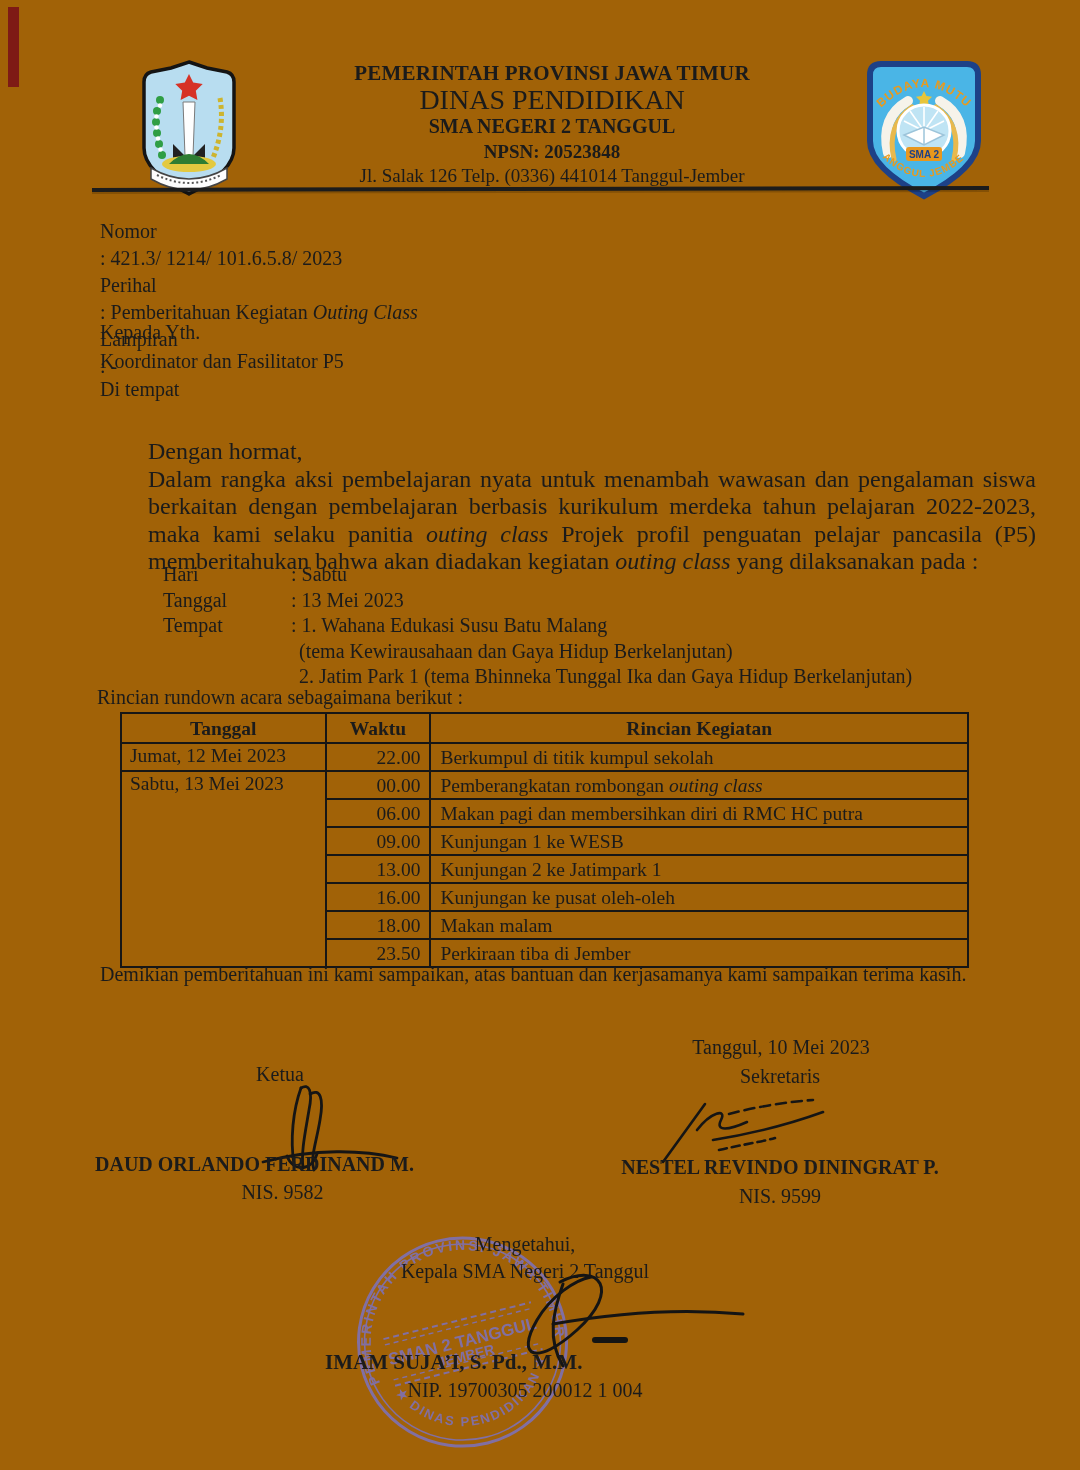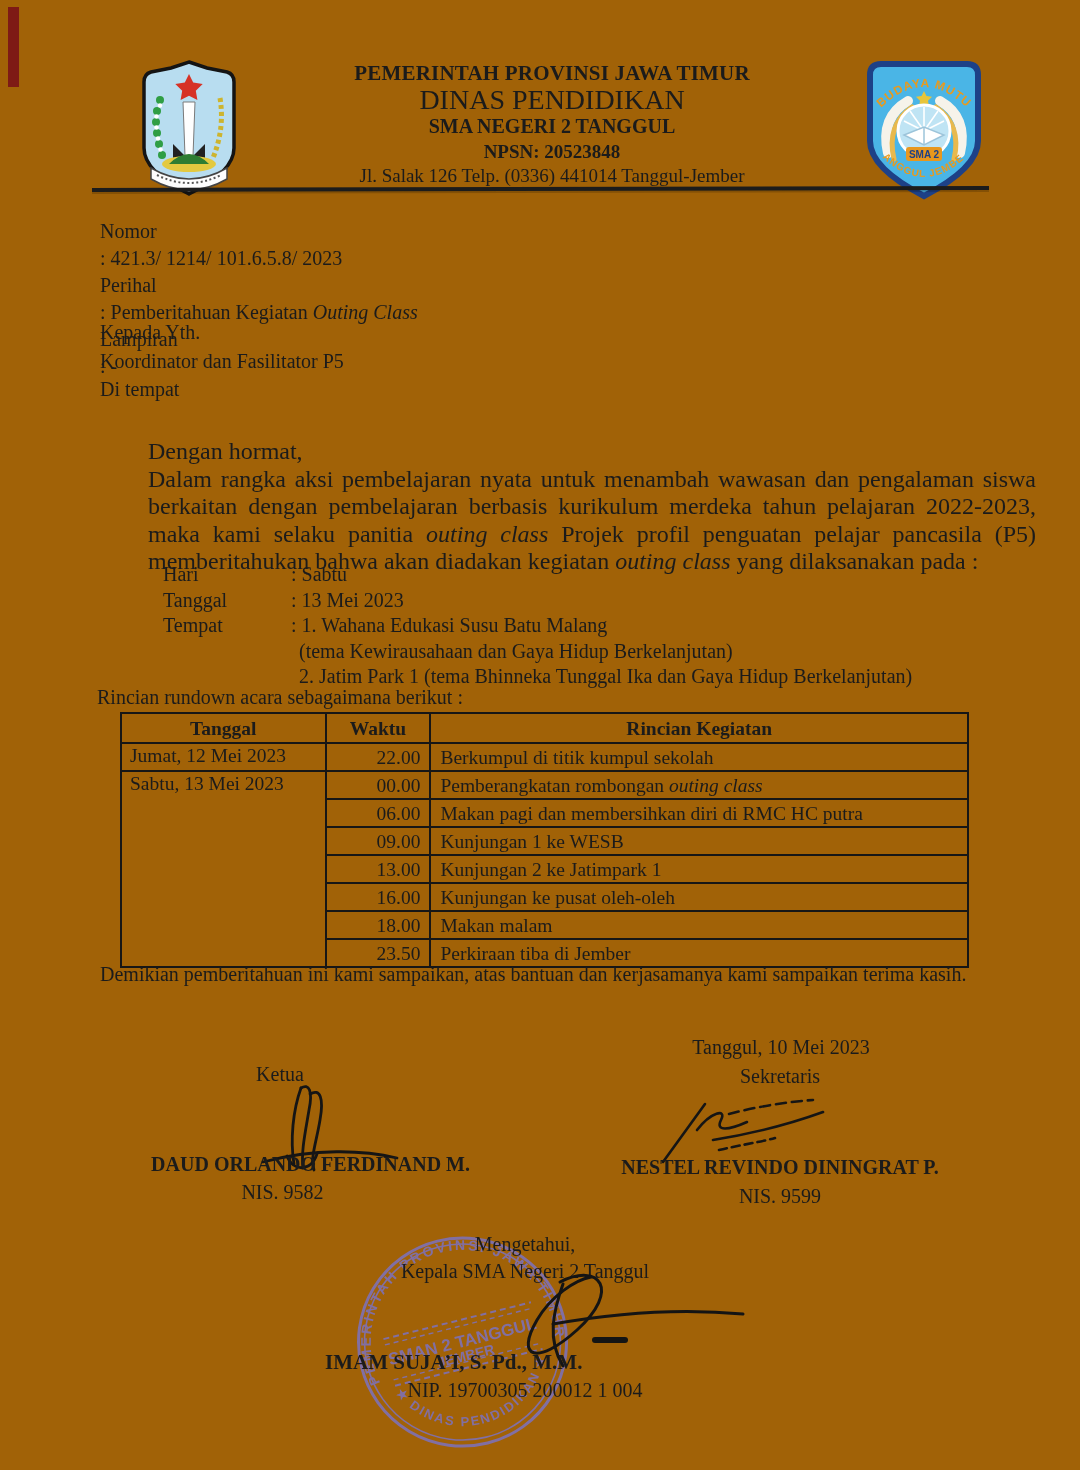--- a/index.html
+++ b/index.html
@@ -49,21 +49,21 @@
   .rundown td.tgl{vertical-align:top;padding-left:8px;}
 
   
   .closing{position:absolute;left:100px;top:960px;width:888px;font-size:20px;line-height:28px;text-align:justify;}
 
   
   .place-date{position:absolute;left:656px;top:1036px;width:250px;text-align:center;font-size:20px;}
   .role-left{position:absolute;left:190px;top:1063px;width:180px;text-align:center;font-size:20px;}
   .role-right{position:absolute;left:690px;top:1065px;width:180px;text-align:center;font-size:20px;}
   .sig{position:absolute;}
-  .name-left{position:absolute;left:95px;top:1153px;width:375px;text-align:right;font-size:20px;font-weight:bold;}
+  .name-left{position:absolute;left:95px;top:1153px;width:375px;text-align:left;font-size:20px;font-weight:bold;}
   .nis-left{position:absolute;left:95px;top:1181px;width:375px;text-align:center;font-size:20px;}
   .name-right{position:absolute;left:590px;top:1156px;width:380px;text-align:center;font-size:20px;font-weight:bold;}
   .nis-right{position:absolute;left:590px;top:1185px;width:380px;text-align:center;font-size:20px;}
 
   
   .approve-1{position:absolute;left:330px;top:1233px;width:390px;text-align:center;font-size:20px;}
   .approve-2{position:absolute;left:330px;top:1260px;width:390px;text-align:center;font-size:20px;}
   .head-name{position:absolute;left:325px;top:1350px;width:400px;text-align:left;font-size:21px;font-weight:bold;}
   .head-nip{position:absolute;left:325px;top:1379px;width:400px;text-align:center;font-size:20px;}
   .stamp{position:absolute;left:343px;top:1222px;opacity:.82;transform:rotate(-14deg);}

